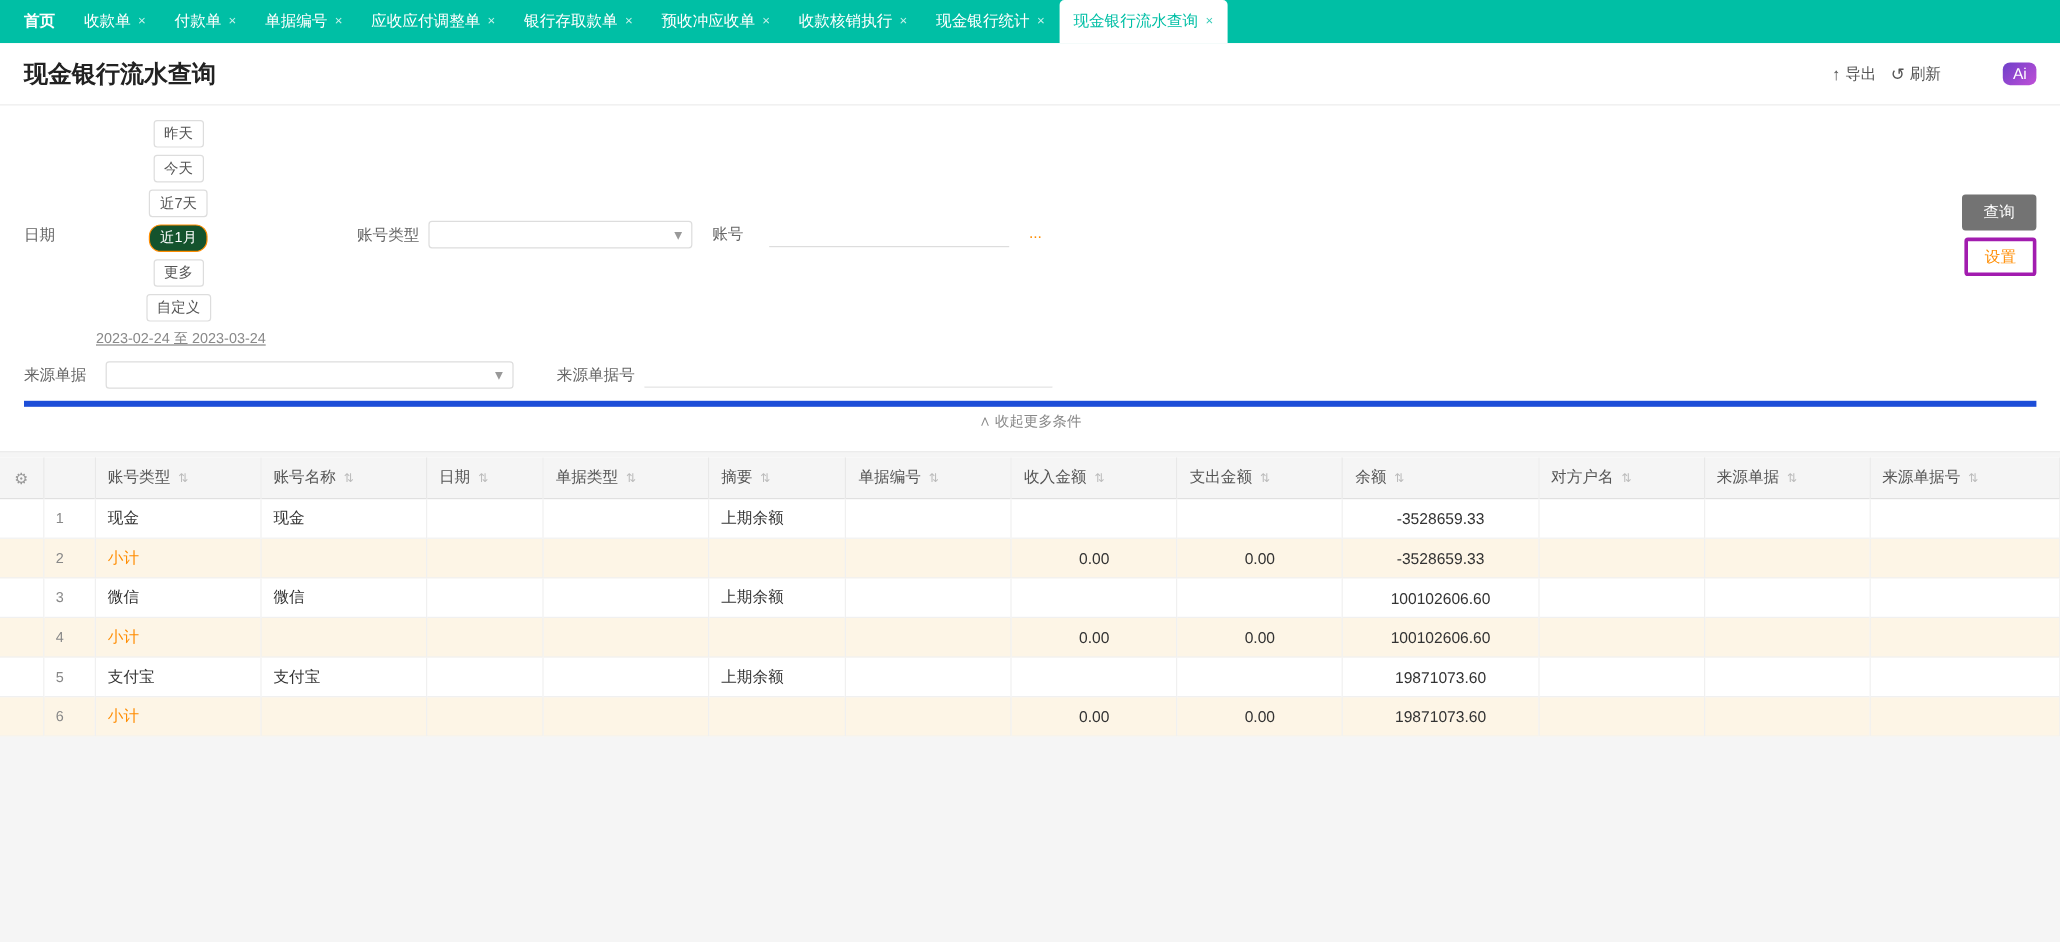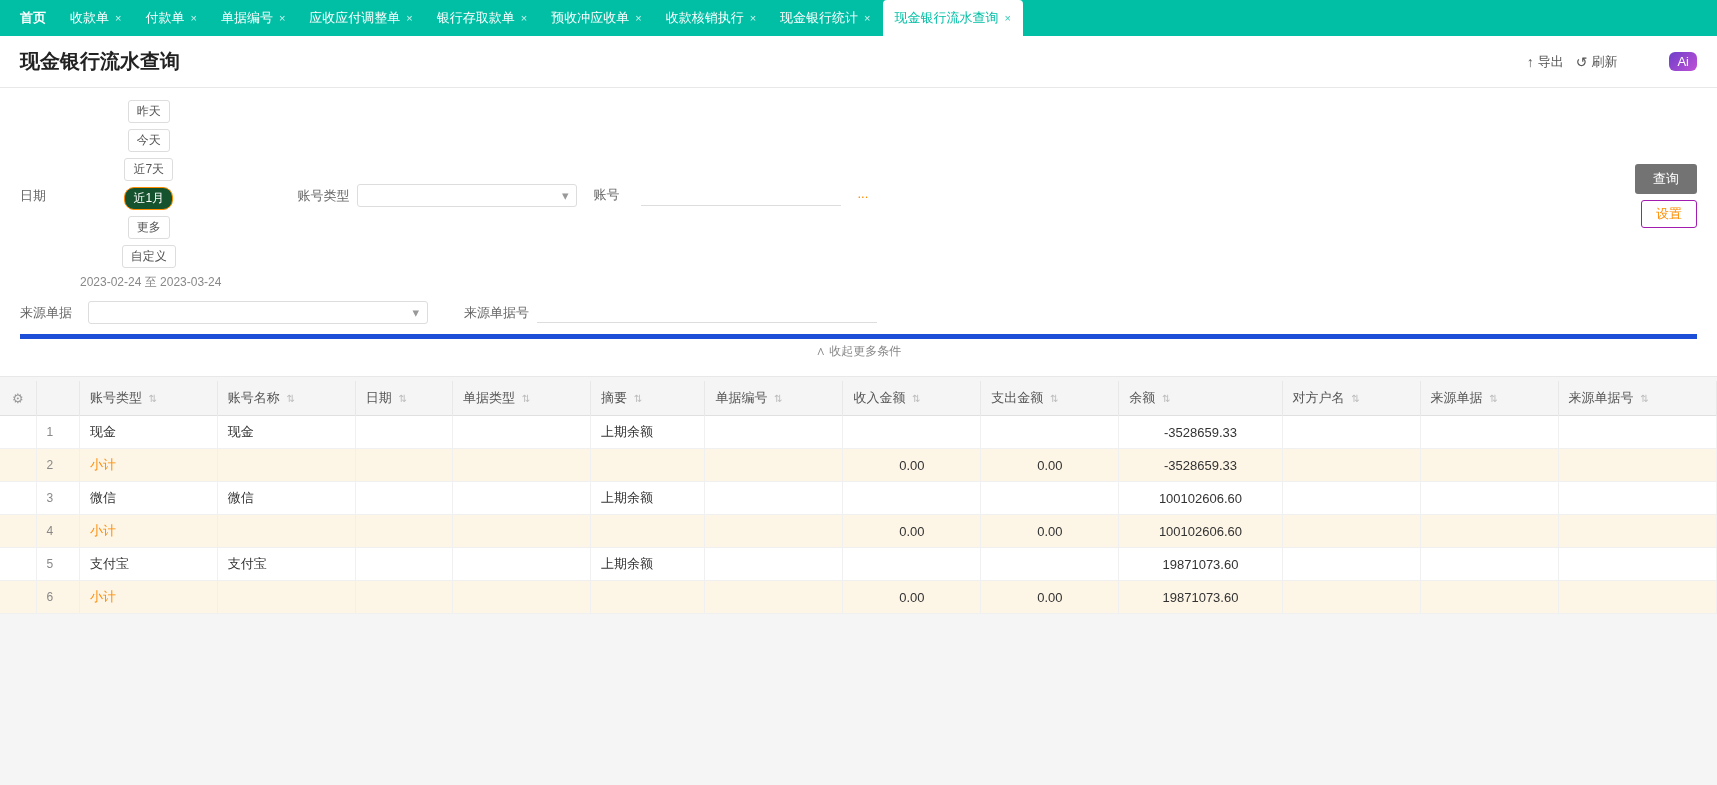--- a/index.html
+++ b/index.html
@@ -105,20 +105,21 @@
     .date-btn.active {
       background: #14532d;
       border-color: #ff8c00;
       color: #fff;
       border-radius: 10px;
     }
     .date-range {
       color: #888;
       font-size: 12px;
       margin-left: 4px;
+      text-decoration: underline;
     }
     .filter-select {
       display: flex;
       align-items: center;
       border: 1px solid #ddd;
       border-radius: 3px;
       padding: 3px 8px;
       min-width: 200px;
       cursor: pointer;
       background: #fff;
@@ -150,21 +151,21 @@
       border: none;
       border-radius: 3px;
       padding: 6px 18px;
       cursor: pointer;
       font-size: 13px;
       white-space: nowrap;
     }
     .setting-btn {
       background: #fff;
       color: #ff8c00;
-      border: 1px solid #a21caf;
+      border: 3px solid #a21caf;
       border-radius: 3px;
       padding: 4px 14px;
       cursor: pointer;
       font-size: 13px;
       white-space: nowrap;
     }
     .collapse-bar {
       text-align: center;
       padding: 4px;
       color: #888;

